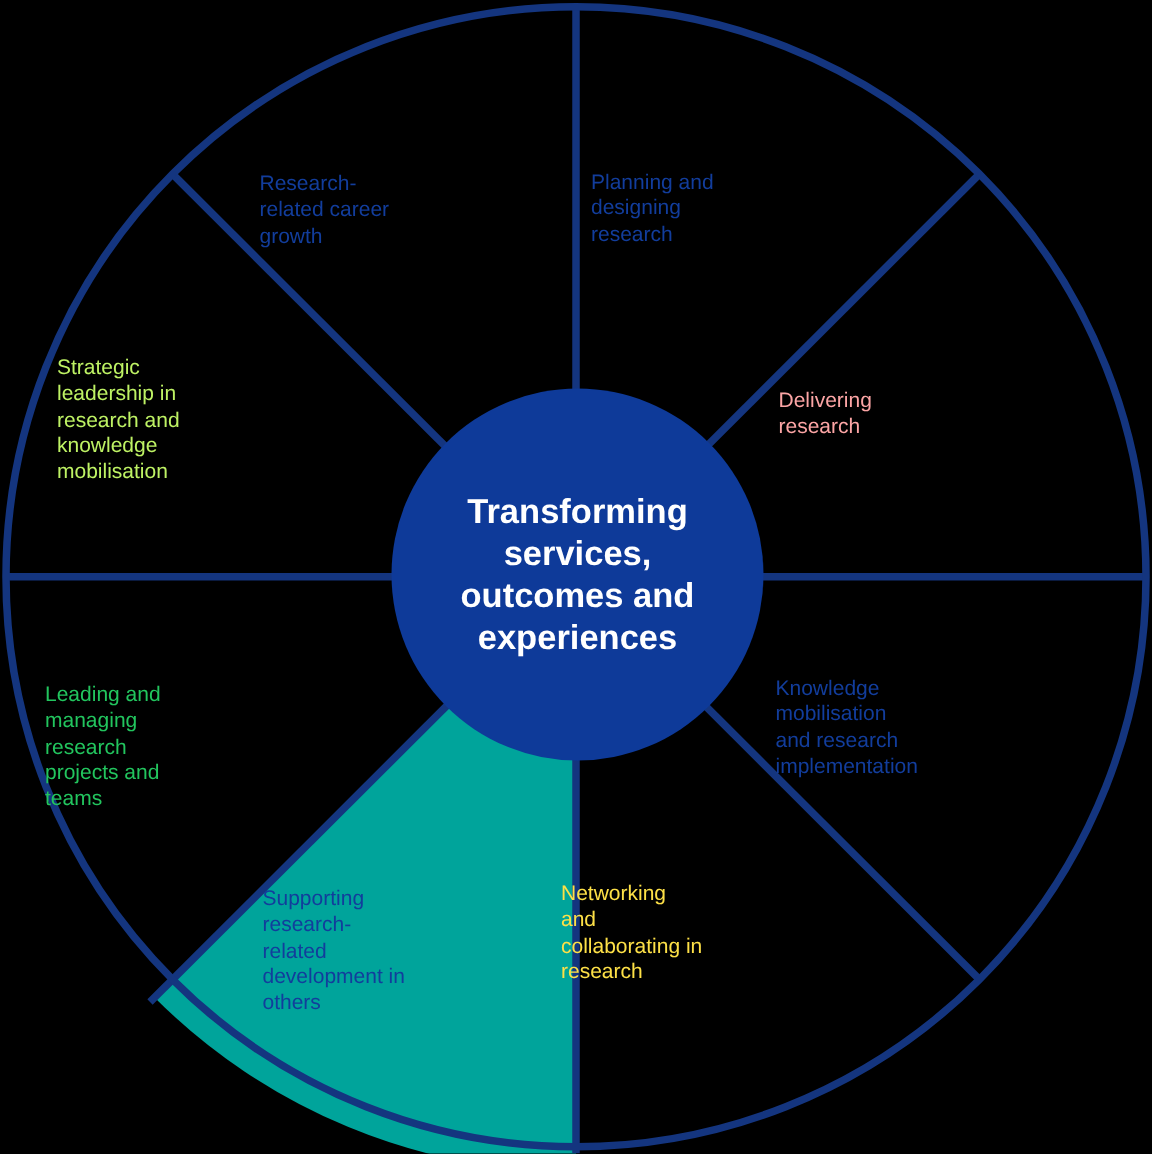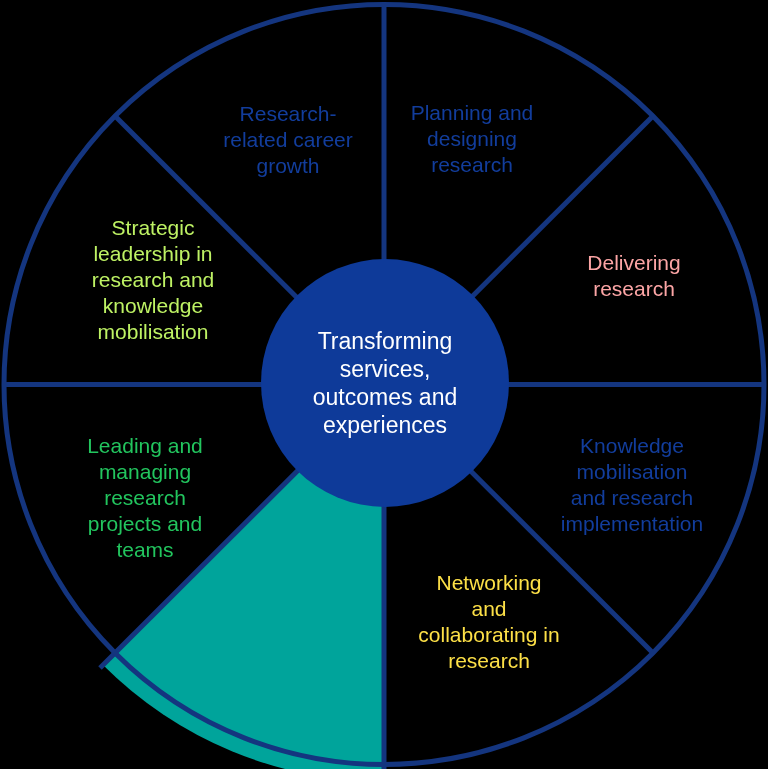--- a/index.html
+++ b/index.html
@@ -17,35 +17,34 @@
   }
   .wheel-svg {
     position: absolute;
     left: 0;
     top: 0;
   }
   .seg-label {
     position: absolute;
     width: 230px;
     transform: translate(-50%, -50%);
-    text-align: center;
     white-space: pre-line;
-    font-size: 21px;
+    font-size: 14px;
     line-height: 1.24;
     font-weight: 400;
   }
   .center-label {
     position: absolute;
     width: 230px;
     transform: translate(-50%, -50%);
     text-align: center;
     white-space: pre-line;
     font-size: 23px;
     line-height: 1.22;
-    font-weight: 400;
+    font-weight: 700;
   }
 </style>
 </head>
 <body style="background-color: rgb(0, 0, 0);">
 
 <div class="wheel-wrap">
 
   <svg class="wheel-svg" width="768" height="769" viewBox="0 0 768 769">
 
     <path d="M 384 384.5 L 103 665 A 397 397 0 0 0 384 781.5 Z" fill="#00A49B"></path>
@@ -59,37 +58,42 @@
       <line x1="384" y1="384.5" x2="100" y2="668"></line>
       <line x1="384" y1="384.5" x2="4" y2="384.5"></line>
       <line x1="384" y1="384.5" x2="115" y2="116"></line>
     </g>
 
     <circle cx="384" cy="384.5" r="380" fill="none" stroke-width="5" stroke="#14357F"></circle>
 
     <circle cx="385" cy="383" r="124" fill="#0E3A99"></circle>
   </svg>
 
-  <div class="seg-label" style="left: 472px; top: 139px; color: rgb(18, 61, 156);">Planning and
+  <div class="seg-label" style="left: 509px; top: 139px; color: rgb(18, 61, 156);">Planning and
 designing
 research</div>
 
   <div class="seg-label" style="left: 634px; top: 276px; color: #fca5a5;">Delivering
 research</div>
 
   <div class="seg-label" style="left: 632px; top: 485px; color: rgb(18, 61, 156);">Knowledge
 mobilisation
 and research
 implementation</div>
 
   <div class="seg-label" style="left: 489px; top: 622px; color: #fde047;">Networking
 and
 collaborating in
 research</div>
 
+  <div class="seg-label" style="left: 290px; top: 634px; color: rgb(18, 61, 156);">Supporting
+research-
+related
+development in
+others</div>
 
   <div class="seg-label" style="left: 145px; top: 498px; color: #22c55e;">Leading and
 managing
 research
 projects and
 teams</div>
 
   <div class="seg-label" style="left: 153px; top: 280px; color: #bef264;">Strategic
 leadership in
 research and

